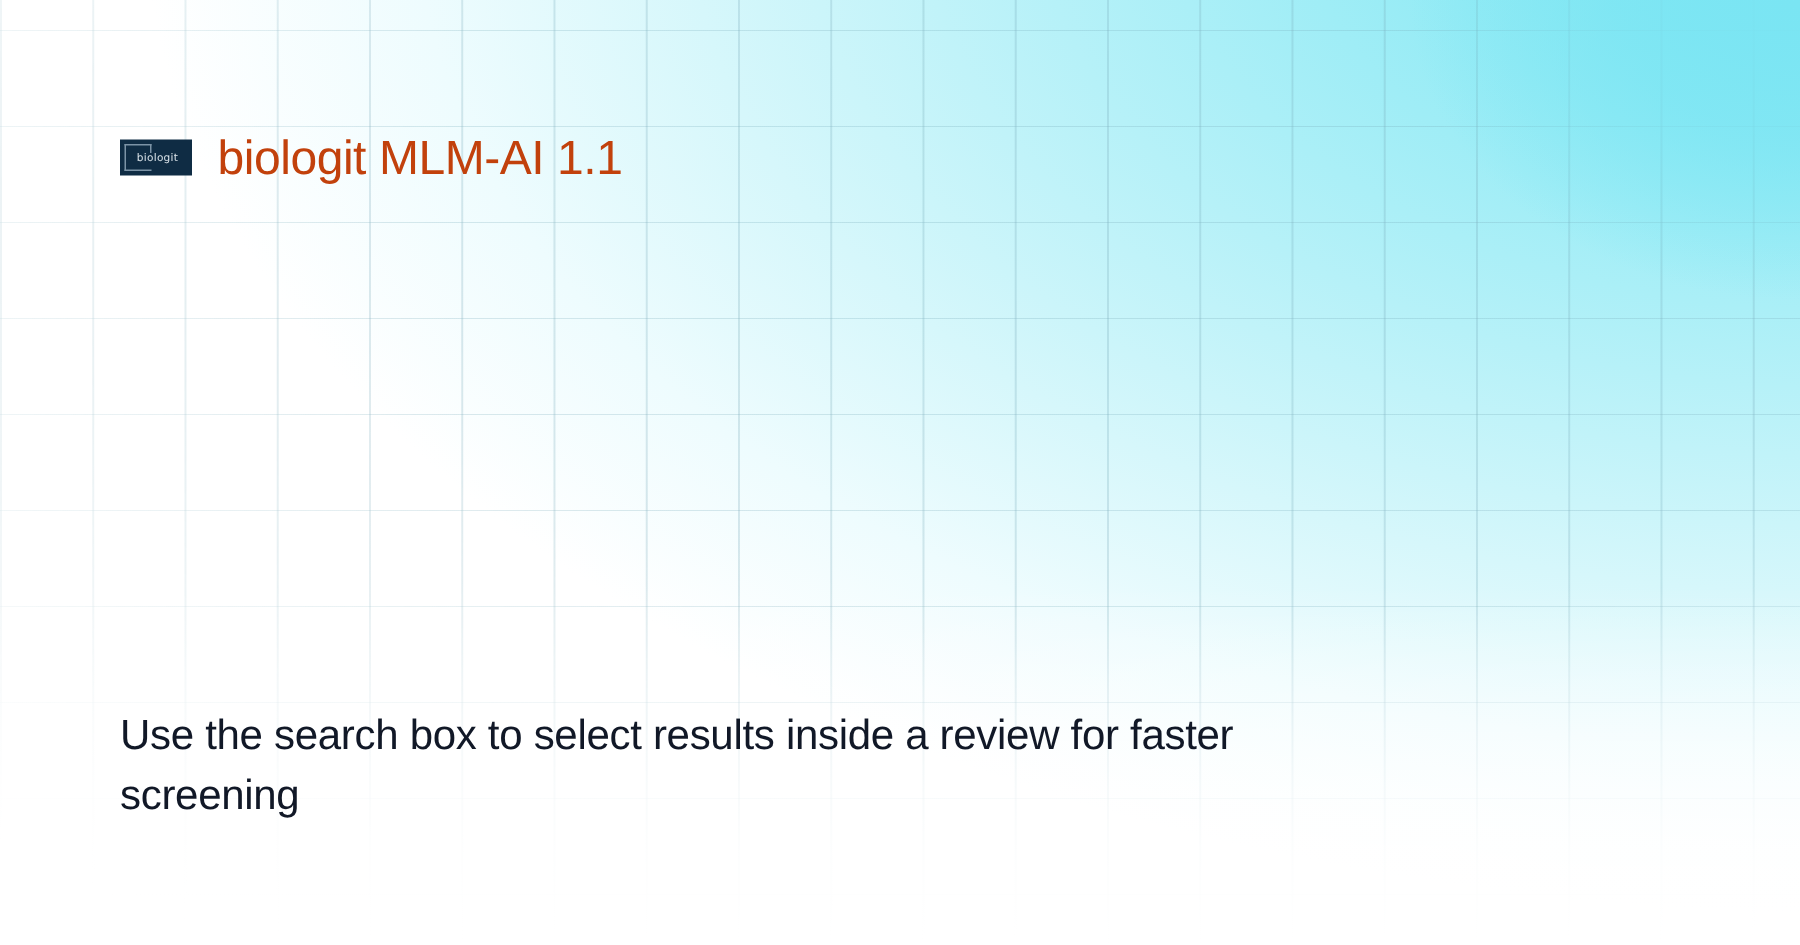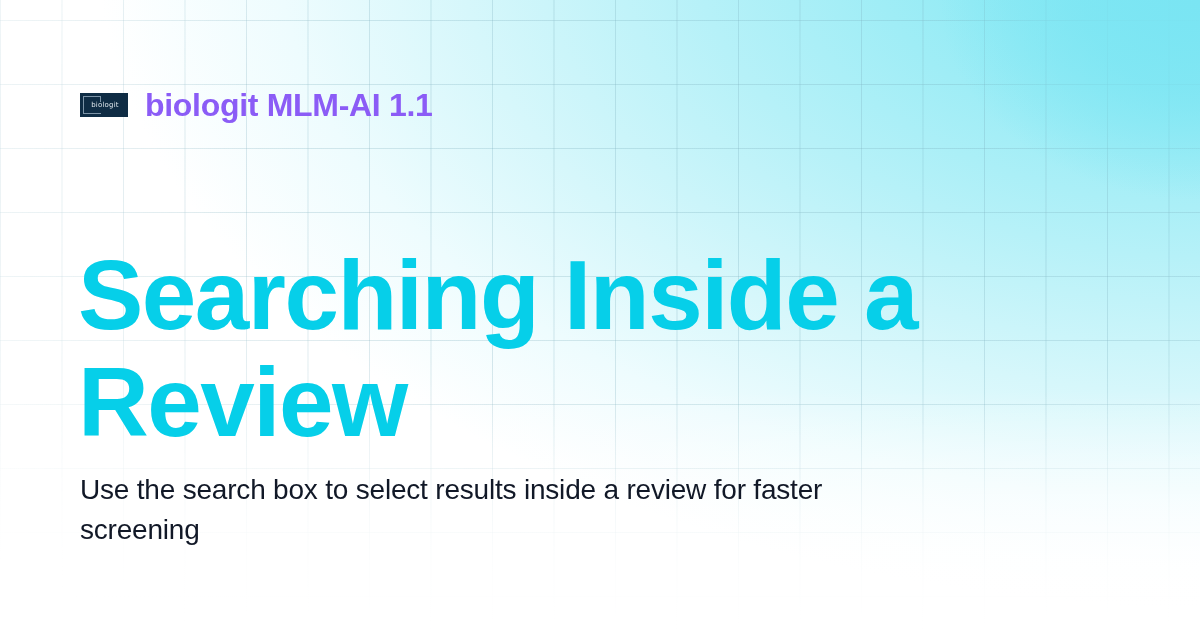--- a/index.html
+++ b/index.html
@@ -100,22 +100,22 @@
     .logo .logo-text {
       position: relative;
       font-size: 7px;
       color: #dbe4ea;
       letter-spacing: 0.2px;
       font-family: "DejaVu Sans", sans-serif;
       margin-left: 2px;
     }
     .brand-name {
       font-size: 32px;
-      font-weight: bold;
-      color: #8b5cf6;
+      font-weight: normal;
+      color: #c2410c;
       letter-spacing: -0.3px;
       line-height: 34px;
     }
     .headline {
       position: absolute;
       top: 242px;
       left: -2px;
       margin: 0;
       font-size: 98px;
       line-height: 107px;
@@ -147,16 +147,15 @@
 <div class="content">
   <div class="brand">
     <div class="logo">
       <span class="bracket"></span>
       <span class="bracket-tick"></span>
       <span class="logo-text">biologit</span>
     </div>
     <span class="brand-name">biologit MLM-AI 1.1</span>
   </div>
 
-  <h1 class="headline">Searching Inside a Review</h1>
 
   <p class="subtitle">Use the search box to select results inside a review for faster screening</p>
 </div>
 
 </body></html>

